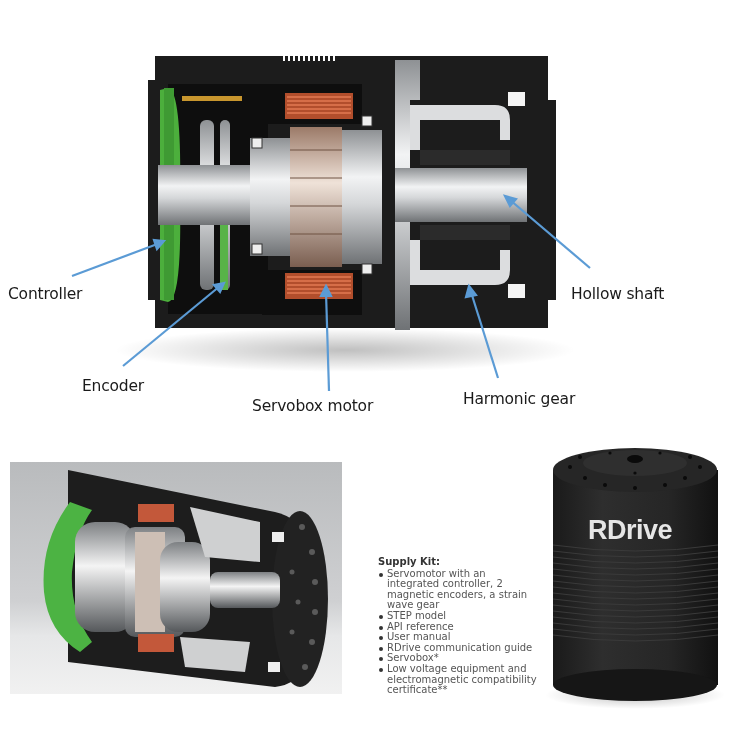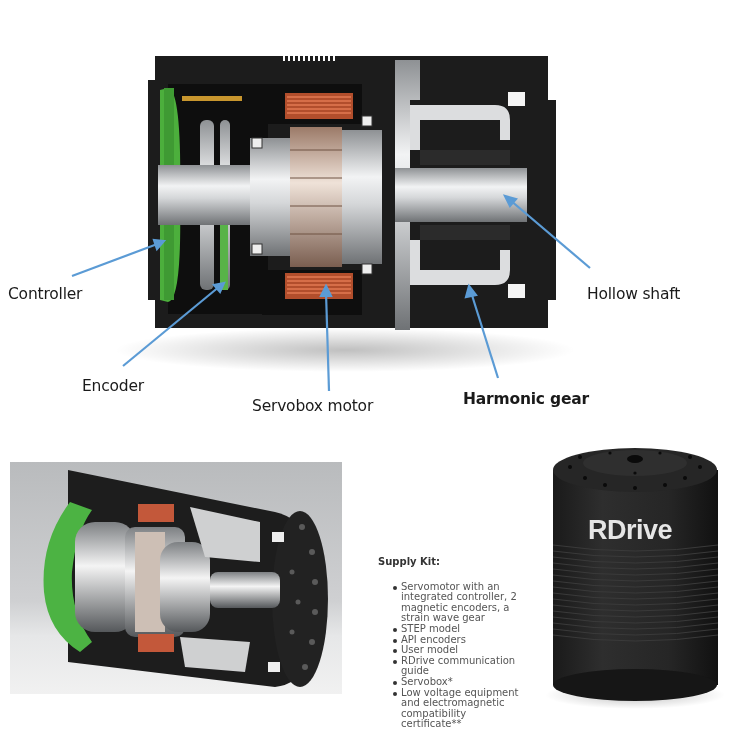--- a/index.html
+++ b/index.html
@@ -2,21 +2,21 @@
 <html><head>
 <meta charset="utf-8">
 <style>
   html,body{margin:0;padding:0;background:#ffffff;}
   body{width:750px;height:750px;position:relative;overflow:hidden;font-family:"DejaVu Sans",sans-serif;}
   .abs{position:absolute;}
   .label{position:absolute;font-family:"DejaVu Sans",sans-serif;font-size:15.5px;color:#1a1a1a;white-space:nowrap;letter-spacing:-0.2px;text-align:right;}
   
   .kit{position:absolute;left:378px;top:557px;width:160px;font-family:"DejaVu Sans",sans-serif;font-size:10px;line-height:10.6px;color:#555;}
   .kit-title{font-weight:bold;color:#333;margin-bottom:1px;}
-  .kit ul{margin:14px;padding:0 0 0 9px;list-style:none;}
+  .kit ul{margin:0;padding:0 0 0 9px;list-style:none;}
   .kit li{position:relative;}
   .kit li::before{content:"";position:absolute;left:-8px;top:4px;width:4px;height:4px;border-radius:50%;background:#333;}
   
   .render-panel{position:absolute;left:10px;top:462px;width:332px;height:232px;background:linear-gradient(#b9bbbd 0%,#cfd0d2 60%,#e6e7e8 75%,#f1f1f1 100%);overflow:hidden;}
   
   .rdrive-logo{position:absolute;left:588px;top:515px;font-family:Liberation Sans, sans-serif;font-weight:bold;font-size:27px;color:#e6e6e6;letter-spacing:-0.5px;}
 </style>
 </head>
 <body>
 
@@ -126,22 +126,22 @@
       <line x1="498" y1="378" x2="471" y2="292"></line>
       <polygon points="469,286 466,297 476,295"></polygon>
       <line x1="590" y1="268" x2="510" y2="200"></line>
       <polygon points="505,196 510,206 516,199"></polygon>
     </g>
   </svg>
 
   <span class="label" style="left:8px;top:285px;">Controller</span>
   <span class="label" style="left:82px;top:377px;">Encoder</span>
   <span class="label" style="left:252px;top:397px;">Servobox motor</span>
-  <span class="label" style="left:463px;top:390px;font-weight:bold;">Harmonic gear</span>
-  <span class="label" style="left:571px;top:285px;margin-left:16px;">Hollow shaft</span>
+  <span class="label" style="left:463px;top:390px;">Harmonic gear</span>
+  <span class="label" style="left:571px;top:285px;">Hollow shaft</span>
 </div>
 
 <div class="render-panel">
   <svg width="332" height="232" viewBox="0 0 332 232">
     <defs>
       <linearGradient id="s2" x1="0" y1="0" x2="0" y2="1">
         <stop offset="0" stop-color="#7d8083"></stop>
           <stop offset="0.4" stop-color="#f4f4f4"></stop>
           <stop offset="1" stop-color="#55585b"></stop>
       </linearGradient>
@@ -179,22 +179,22 @@
     <rect x="262" y="70" width="12" height="10" fill="#eee"></rect>
     <rect x="258" y="200" width="12" height="10" fill="#eee"></rect>
   </svg>
 </div>
 
 <div class="kit">
   <div class="kit-title">Supply Kit:</div>
   <ul>
     <li>Servomotor with an integrated controller, 2 magnetic encoders, a strain wave gear</li>
     <li>STEP model</li>
-    <li>API encoders</li>
-    <li>User model</li>
+    <li>API reference</li>
+    <li>User manual</li>
     <li>RDrive communication guide</li>
     <li>Servobox*</li>
     <li>Low voltage equipment and electromagnetic compatibility certificate**</li>
   </ul>
 </div>
 
 <div class="abs" style="left:540px;top:445px;width:190px;height:275px;">
   <svg width="190" height="275" viewBox="0 0 190 275">
     <defs>
       <linearGradient id="cyl" x1="0" y1="0" x2="1" y2="0">

